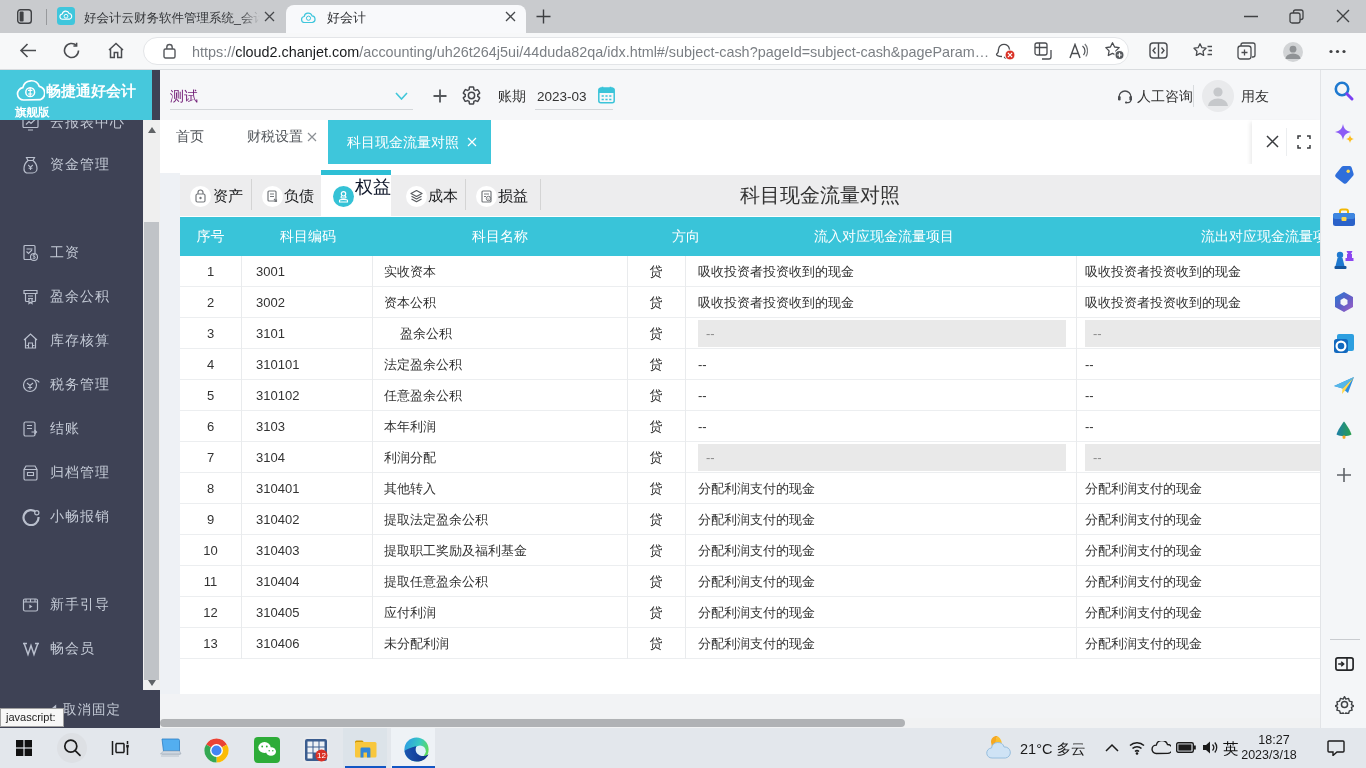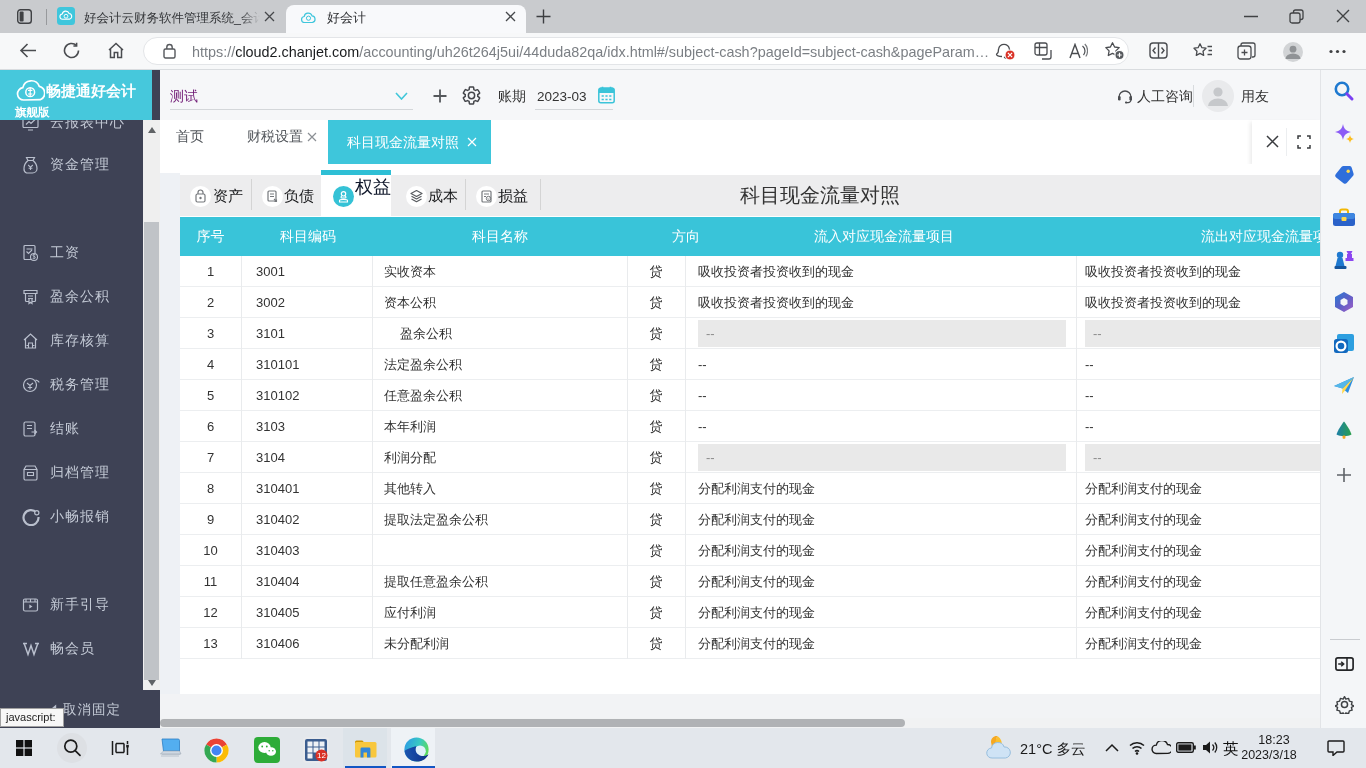--- a/index.html
+++ b/index.html
@@ -473,20 +473,21 @@
       <span class="c" style="left:905px">分配利润支付的现金</span>
       <i class="vl" style="left:61px"></i>
       <i class="vl" style="left:192px"></i>
       <i class="vl" style="left:447px"></i>
       <i class="vl" style="left:505px"></i>
       <i class="vl" style="left:896px"></i>
     </div>
   <div class="row" style="top:362px">
       <span class="c" style="left:0;width:61px;text-align:center">10</span>
       <span class="c" style="left:76px">310403</span>
+      <span class="c" style="left:204px">提取职工奖励及福利基金</span>
       <span class="c" style="left:447px;width:58px;text-align:center">贷</span>
       <span class="c" style="left:518px">分配利润支付的现金</span>
       <span class="c" style="left:905px">分配利润支付的现金</span>
       <i class="vl" style="left:61px"></i>
       <i class="vl" style="left:192px"></i>
       <i class="vl" style="left:447px"></i>
       <i class="vl" style="left:505px"></i>
       <i class="vl" style="left:896px"></i>
     </div>
   <div class="row" style="top:393px">
@@ -703,19 +704,19 @@
   <svg class="abs" style="left:1176px;top:14px" width="20" height="11" viewBox="0 0 20 11">
       <rect x="0.7" y="0.7" width="16.6" height="9.6" rx="1.5" fill="none" stroke="#1b1b1b" stroke-width="1.4"></rect>
       <rect x="18" y="3.5" width="1.8" height="4" fill="#1b1b1b"></rect>
       <rect x="2.4" y="2.4" width="13" height="6.2" fill="#1b1b1b"></rect>
     </svg>
   <svg class="abs" style="left:1202px;top:12px" width="17" height="15" viewBox="0 0 17 15">
       <path d="M1 5 H4 L8 1.5 V13.5 L4 10 H1 Z" fill="#1b1b1b"></path>
       <path d="M10.5 4.5 a4.5 4.5 0 0 1 0 6 M12.8 2.5 a7.5 7.5 0 0 1 0 10" fill="none" stroke="#1b1b1b" stroke-width="1.3"></path>
     </svg>
   <div class="abs ct" style="left:1223px;top:11px;font-size:15.5px;color:#111">英</div>
-  <div class="abs ct" style="left:1250px;top:5px;width:48px;text-align:center;font-size:12.5px;color:#1b1b1b">18:23</div>
+  <div class="abs ct" style="left:1250px;top:5px;width:48px;text-align:center;font-size:12.5px;color:#1b1b1b">18:27</div>
   <div class="abs ct" style="left:1238px;top:20px;width:62px;text-align:center;font-size:12.5px;color:#1b1b1b">2023/3/18</div>
   <svg class="abs" style="left:1327px;top:12px" width="18" height="16" viewBox="0 0 18 16">
       <path d="M2 1 H16 a1 1 0 0 1 1 1 V11 a1 1 0 0 1 -1 1 H10 L6 15.5 V12 H2 A1 1 0 0 1 1 11 V2 A1 1 0 0 1 2 1 Z" fill="none" stroke="#1b1b1b" stroke-width="1.4"></path>
     </svg>
 </div>
 <div class="abs" id="tooltip">javascript:</div>
 
 </body></html>

